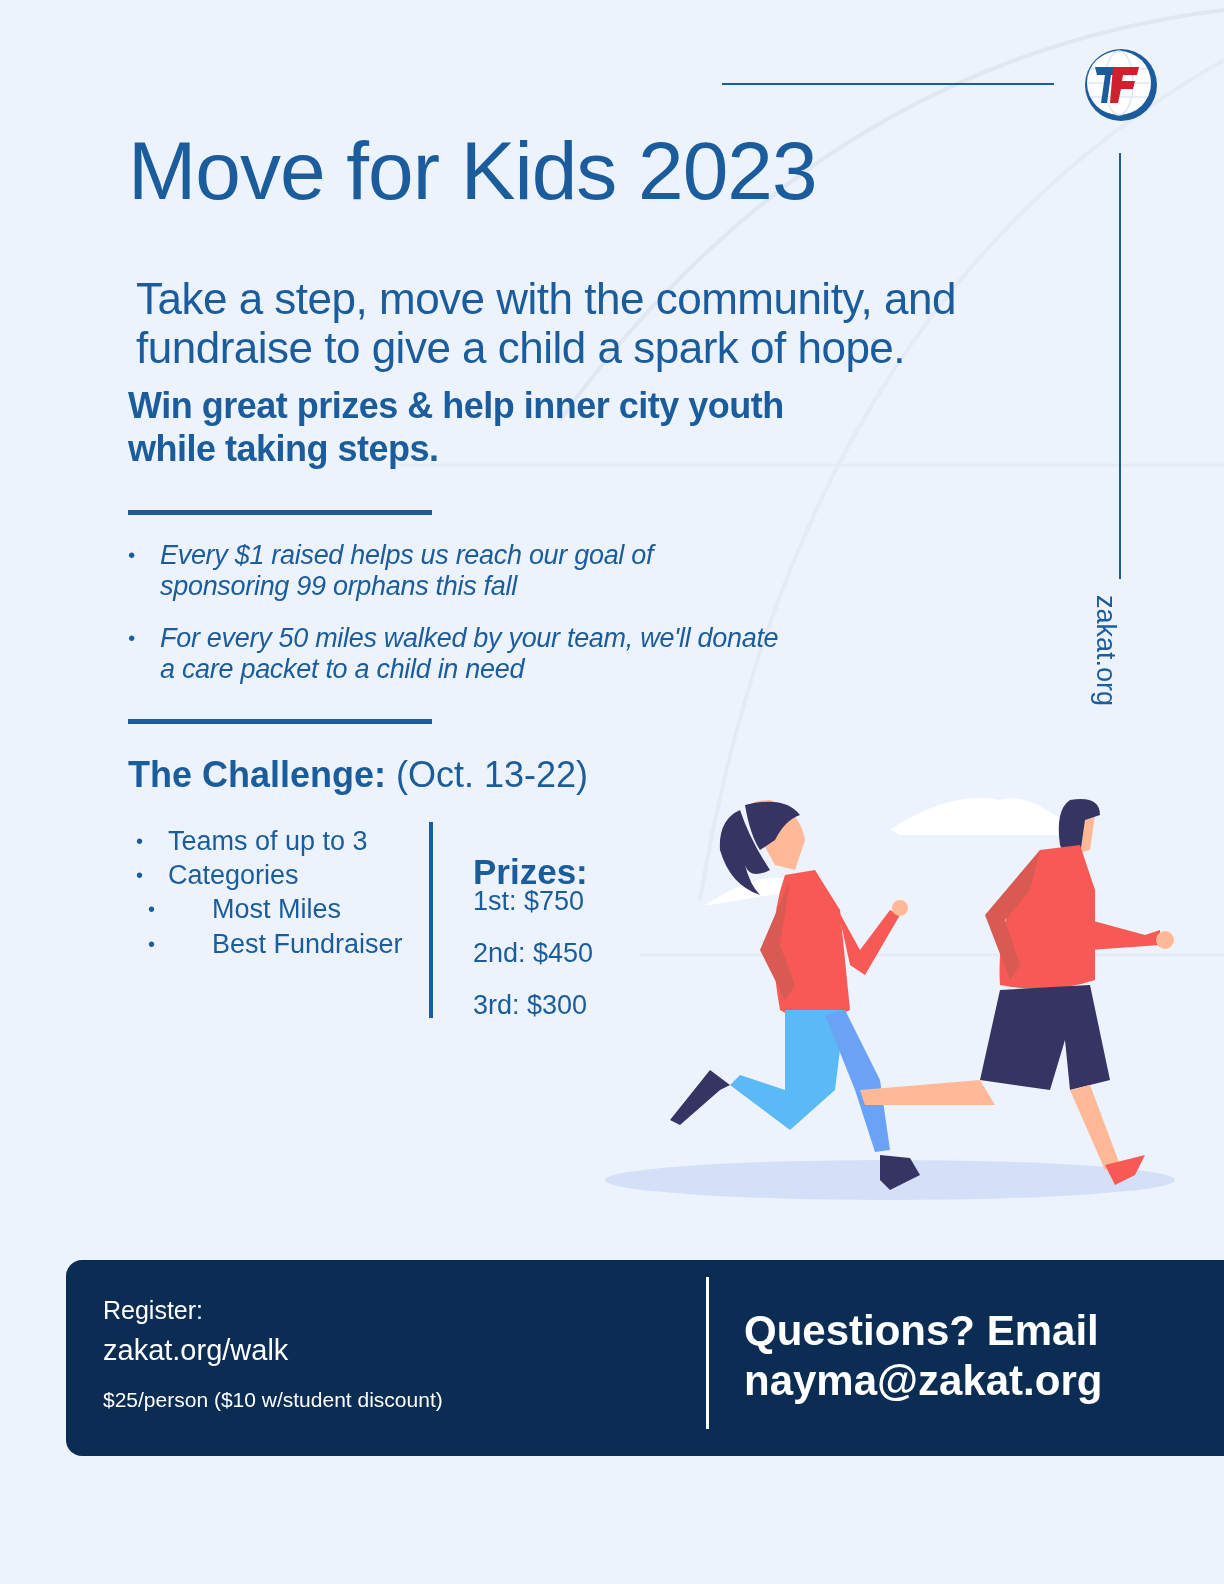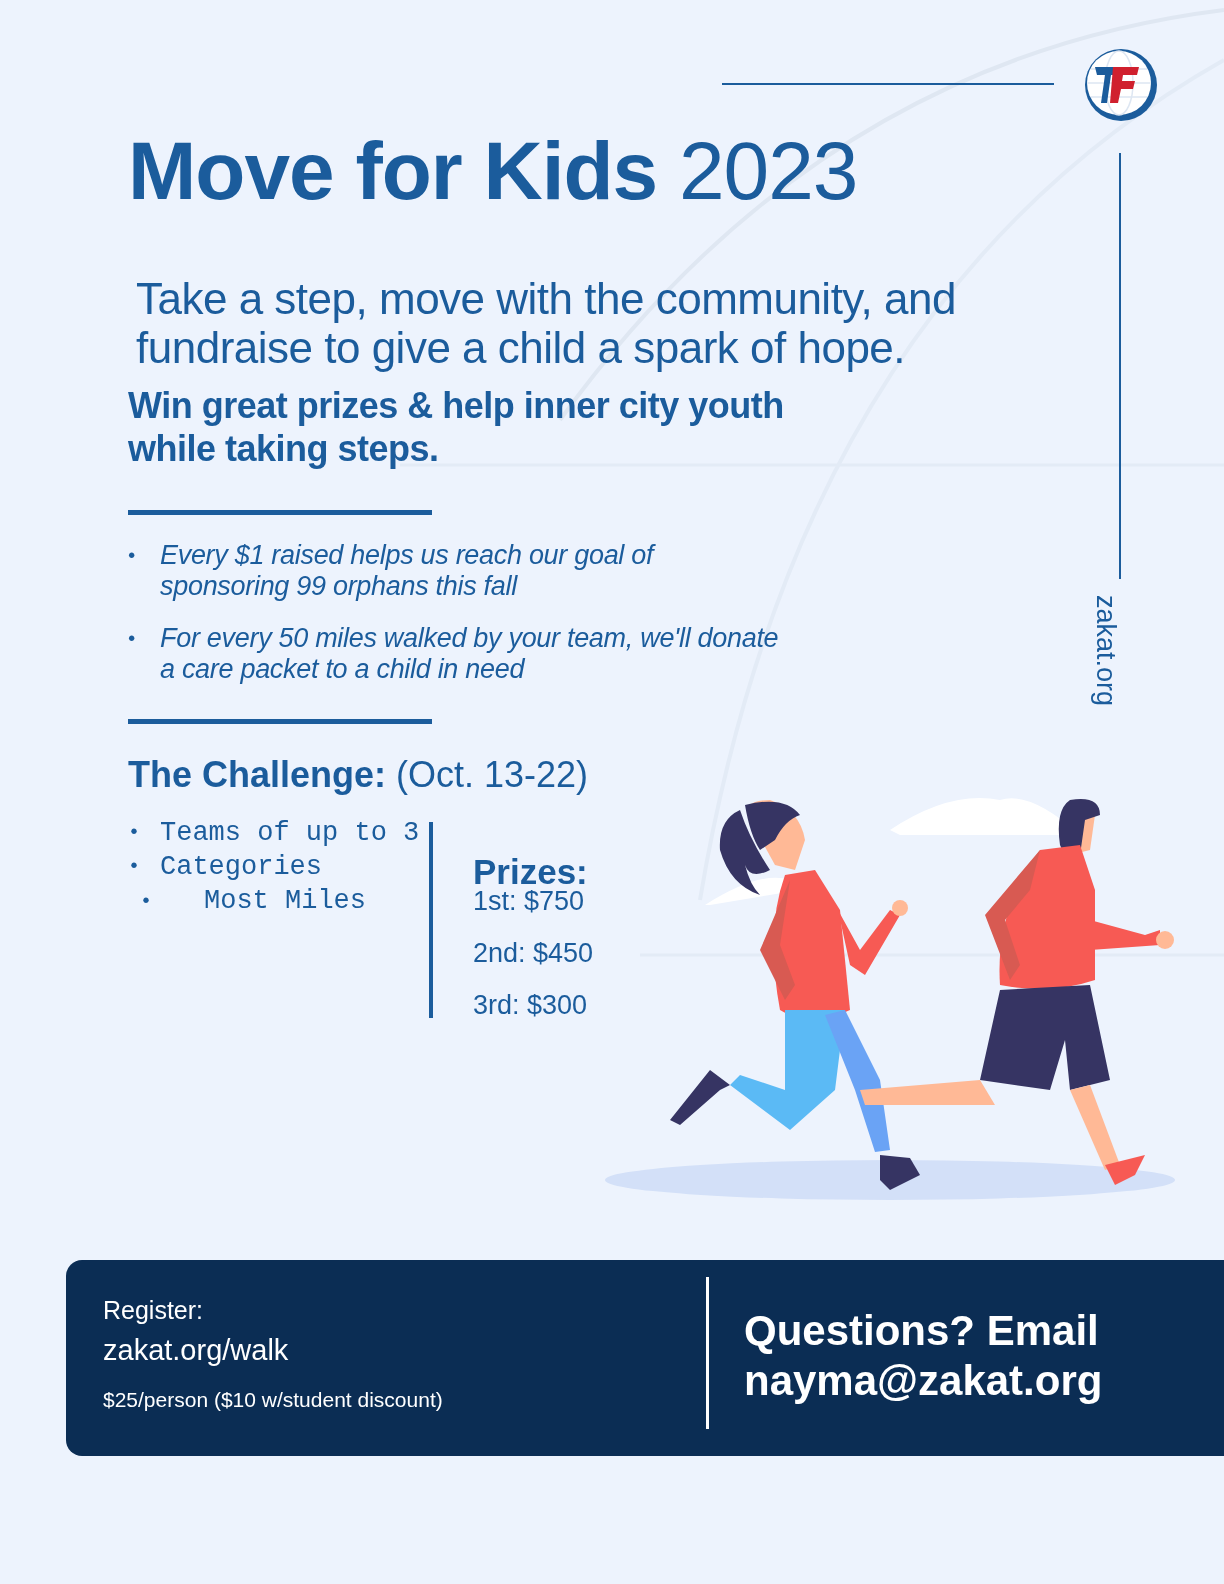--- a/index.html
+++ b/index.html
@@ -14,42 +14,42 @@
   .logo { position: absolute; left: 1083px; top: 47px; width: 76px; height: 76px; }
   .side-rule { position: absolute; left: 1119px; top: 153px; width: 2px; height: 426px; background: #1b5c9c; }
   .side-text {
     position: absolute; left: 1097px; top: 595px; width: 24px;
     writing-mode: vertical-rl; font-size: 27px; color: #1b5c9c;
   }
   .title {
     position: absolute; left: 128px; top: 130px; margin: 0;
     font-size: 82px; line-height: 1; letter-spacing: -1px; white-space: nowrap;
   }
-  .title .bold { font-weight: 700; }
+  .title .bold { font-weight: 400; }
   .title .year { font-weight: 400; }
   .tagline {
     position: absolute; left: 128px; top: 266px; width: 920px; margin: 8px;
     font-size: 44px; line-height: 49px; font-weight: 400; letter-spacing: -0.5px;
   }
   .subhead {
     position: absolute; left: 128px; top: 384px; width: 700px; margin: 0;
     font-size: 36px; line-height: 43px; font-weight: 700; letter-spacing: -0.5px;
   }
   .rule { position: absolute; left: 128px; width: 304px; height: 5px; background: #1b5c9c; }
   .rule.r1 { top: 510px; }
   .rule.r2 { top: 719px; }
   .bullets { position: absolute; left: 128px; top: 540px; width: 660px; margin: 0; padding: 0; list-style: none; font-style: italic; }
   .bullets li { position: relative; padding-left: 32px; font-size: 27px; line-height: 31px; margin-bottom: 21px; letter-spacing: -0.3px; }
   .bullets li::before, .sub-list li::before, .cat-list li::before {
     content: "•"; position: absolute; left: 0; top: 0; font-size: 20px;
   }
   .challenge-title { position: absolute; left: 128px; top: 754px; margin: 0; font-size: 36px; line-height: 42px; white-space: nowrap; }
   .challenge-title .bold { font-weight: 700; }
   .challenge-title .dates { font-weight: 400; }
-  .cat-list { position: absolute; left: 128px; top: 816px; margin: 0; padding: 0; list-style: none; font-family: Liberation Mono, monospace; }
+  .cat-list { position: absolute; left: 128px; top: 816px; margin: 8px; padding: 0; list-style: none; }
   .cat-list > li { position: relative; padding-left: 32px; font-size: 27px; line-height: 34px; }
   .sub-list { margin: 0; padding: 0 0 0 44px; list-style: none; }
   .sub-list li { position: relative; padding-left: 32px; font-size: 27px; line-height: 35px; margin-left: -32px; }
   .sub-list li::before { left: 12px; }
   .sub-list li { padding-left: 76px; margin-left: -76px; }
   .vdiv { position: absolute; left: 429px; top: 822px; width: 4px; height: 196px; background: #1b5c9c; }
   .prizes-title { position: absolute; left: 473px; top: 852px; margin: 0; font-size: 35px; font-weight: 700; }
   .prize { position: absolute; left: 473px; font-size: 27px; }
   .prize.p1 { top: 886px; } .prize.p2 { top: 938px; } .prize.p3 { top: 990px; }
   .runners { position: absolute; left: 600px; top: 780px; width: 580px; height: 430px; }
@@ -112,20 +112,21 @@
   <span class="bold">The Challenge:</span>
   <span class="dates">(Oct. 13-22)</span>
 </h2>
 
 <ul class="cat-list">
   <li>Teams of up to 3</li>
   <li>
     <span>Categories</span>
     <ul class="sub-list">
       <li>Most Miles</li>
+      <li>Best Fundraiser</li>
     </ul>
   </li>
 </ul>
 
 <div class="vdiv"></div>
 
 <h3 class="prizes-title">Prizes:</h3>
 <div class="prize p1">1st: $750</div>
 <div class="prize p2">2nd: $450</div>
 <div class="prize p3">3rd: $300</div>

